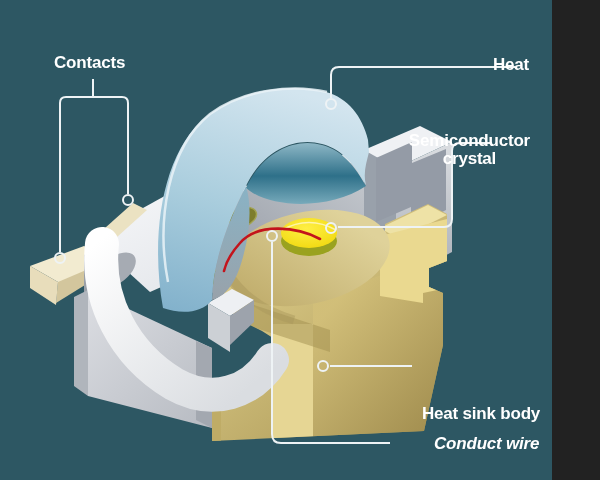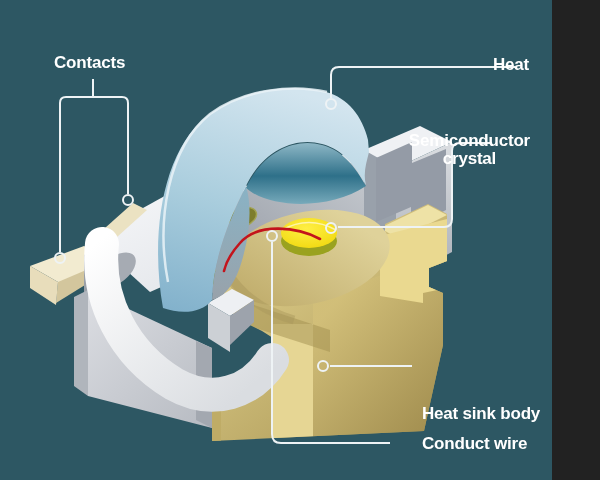--- a/index.html
+++ b/index.html
@@ -15,21 +15,21 @@
     position:absolute;
     color:#ffffff;
     font:700 17px/17.5px "Liberation Sans", sans-serif;
     letter-spacing:-0.2px;
     white-space:nowrap;
   }
   .label-contacts{left:54px;top:54px;}
   .label-lens{top:56px;right:23px;text-align:right;}
   .label-semi{top:132px;right:22px;text-align:center;}
   .label-heat{left:422px;top:357px;margin-top:48px;}
-  .label-wire{left:422px;top:435px;}
+  .label-wire{left:434px;top:435px;font-style:italic;}
 </style>
 </head>
 <body>
 
 <div class="stage">
 <svg width="600" height="480" viewBox="0 0 600 480">
   <defs>
     <linearGradient id="gTopFace" x1="0" y1="0" x2="1" y2="1">
       <stop offset="0" stop-color="#f7f8fa"></stop>
           <stop offset="1" stop-color="#dde0e5"></stop>

